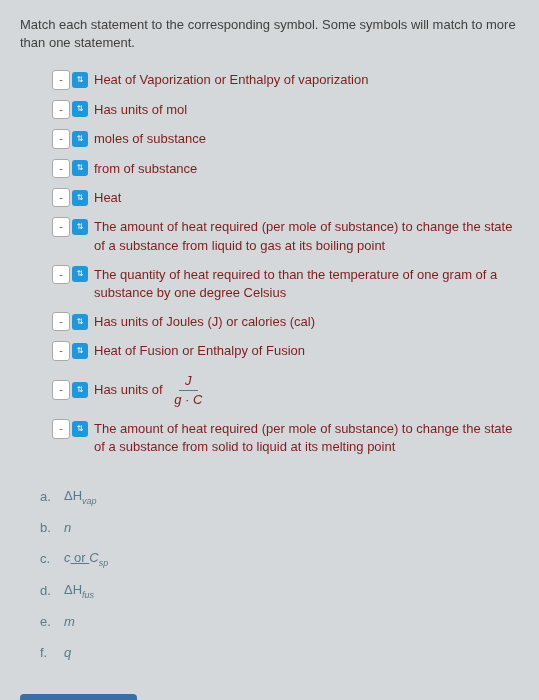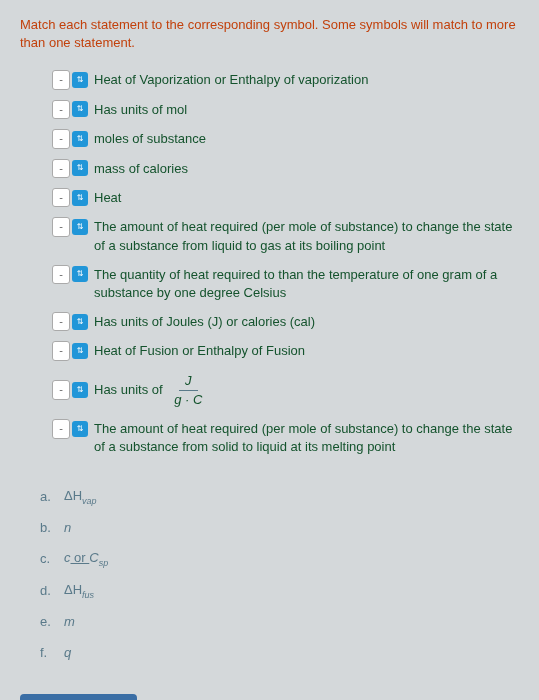--- a/index.html
+++ b/index.html
@@ -12,21 +12,21 @@
       background: #d4d8da;
       width: 539px;
       height: 700px;
       padding: 16px 20px;
       color: #4a4a4a;
       font-size: 13px;
       line-height: 1.4;
       overflow: hidden;
     }
     .instruction {
-      color: #c2410c;
+      color: #404040;
       margin-bottom: 18px;
     }
     .statements {
       padding-left: 32px;
       margin-bottom: 30px;
     }
     .statement-row {
       margin-bottom: 10px;
       display: flex;
       align-items: flex-start;
@@ -55,21 +55,21 @@
       border-radius: 3px;
       width: 16px;
       height: 16px;
       display: inline-flex;
       align-items: center;
       justify-content: center;
       font-size: 8px;
       line-height: 1;
     }
     .statement-text {
-      color: #14532d;
+      color: #7f1d1d;
       padding-top: 1px;
       flex: 1;
       min-width: 0;
     }
     .fraction {
       display: inline-flex;
       flex-direction: column;
       align-items: center;
       vertical-align: middle;
       margin: 0 4px;
@@ -149,21 +149,21 @@
       <span class="select-arrows">⇅</span>
     </span>
     <span class="statement-text">moles of substance</span>
   </div>
 
   <div class="statement-row">
     <span class="select-wrap">
       <span class="select-box">-</span>
       <span class="select-arrows">⇅</span>
     </span>
-    <span class="statement-text">mass of calories</span>
+    <span class="statement-text">from of substance</span>
   </div>
 
   <div class="statement-row">
     <span class="select-wrap">
       <span class="select-box">-</span>
       <span class="select-arrows">⇅</span>
     </span>
     <span class="statement-text">Heat</span>
   </div>
 

